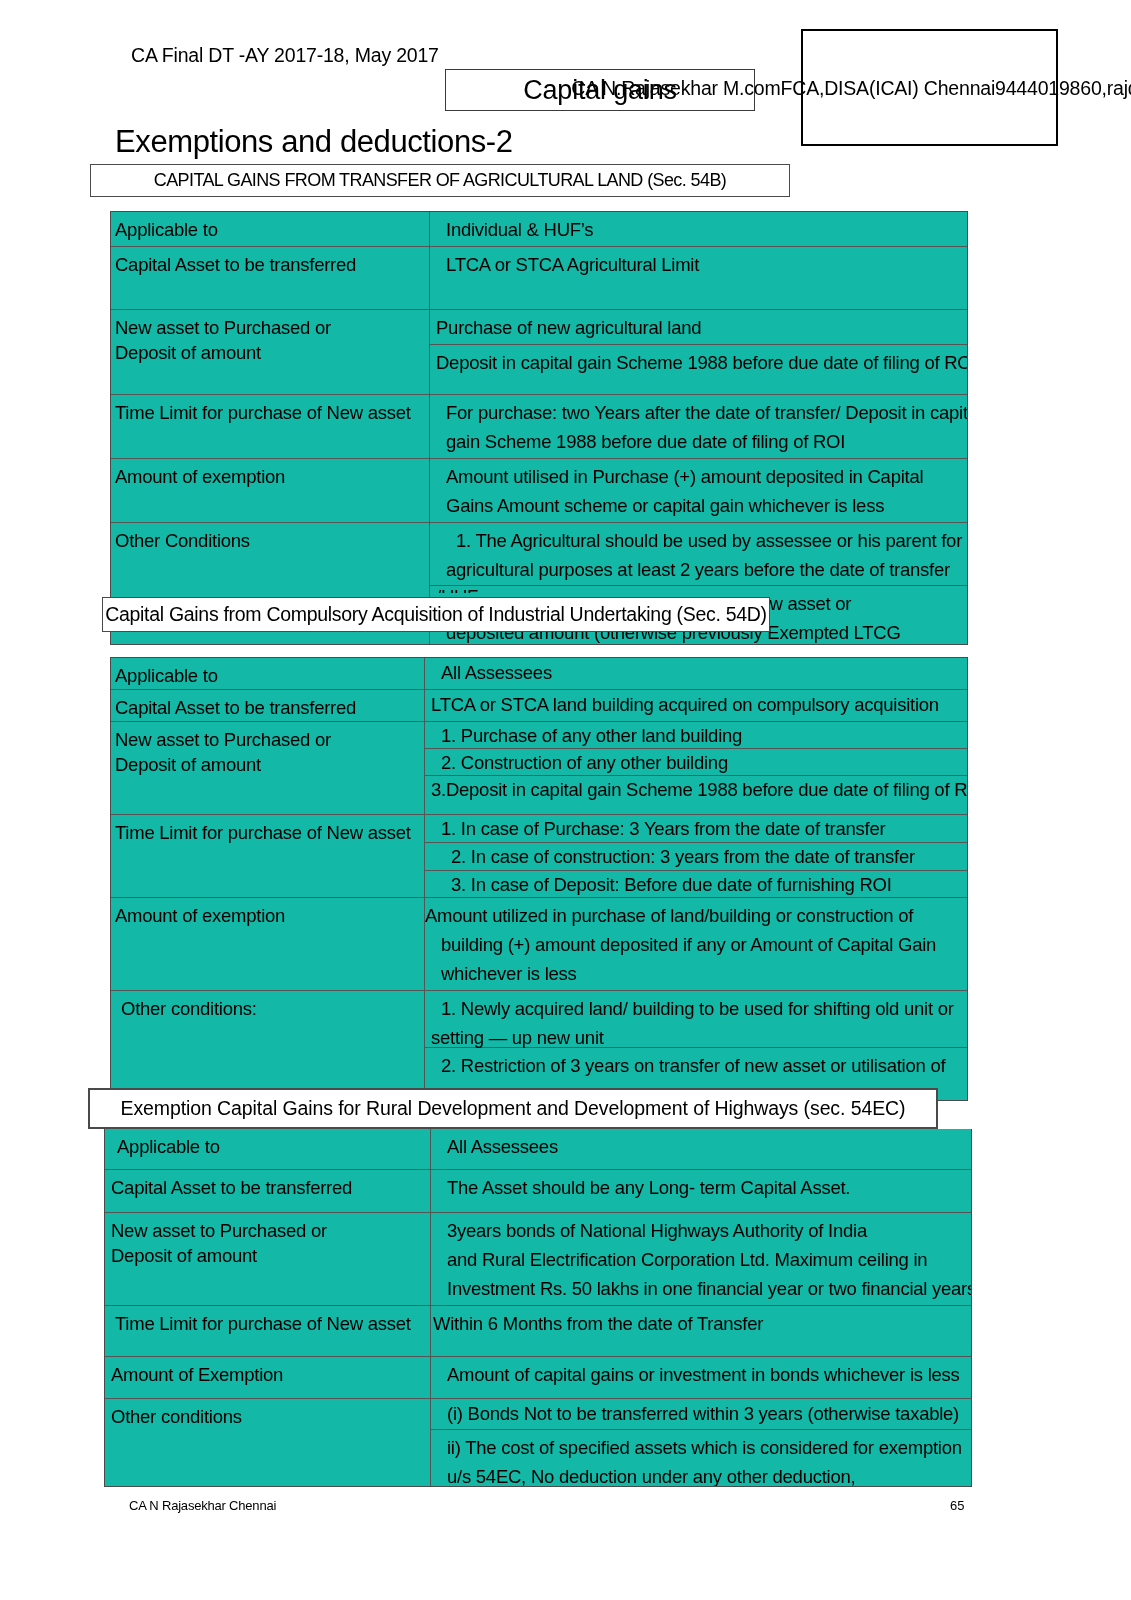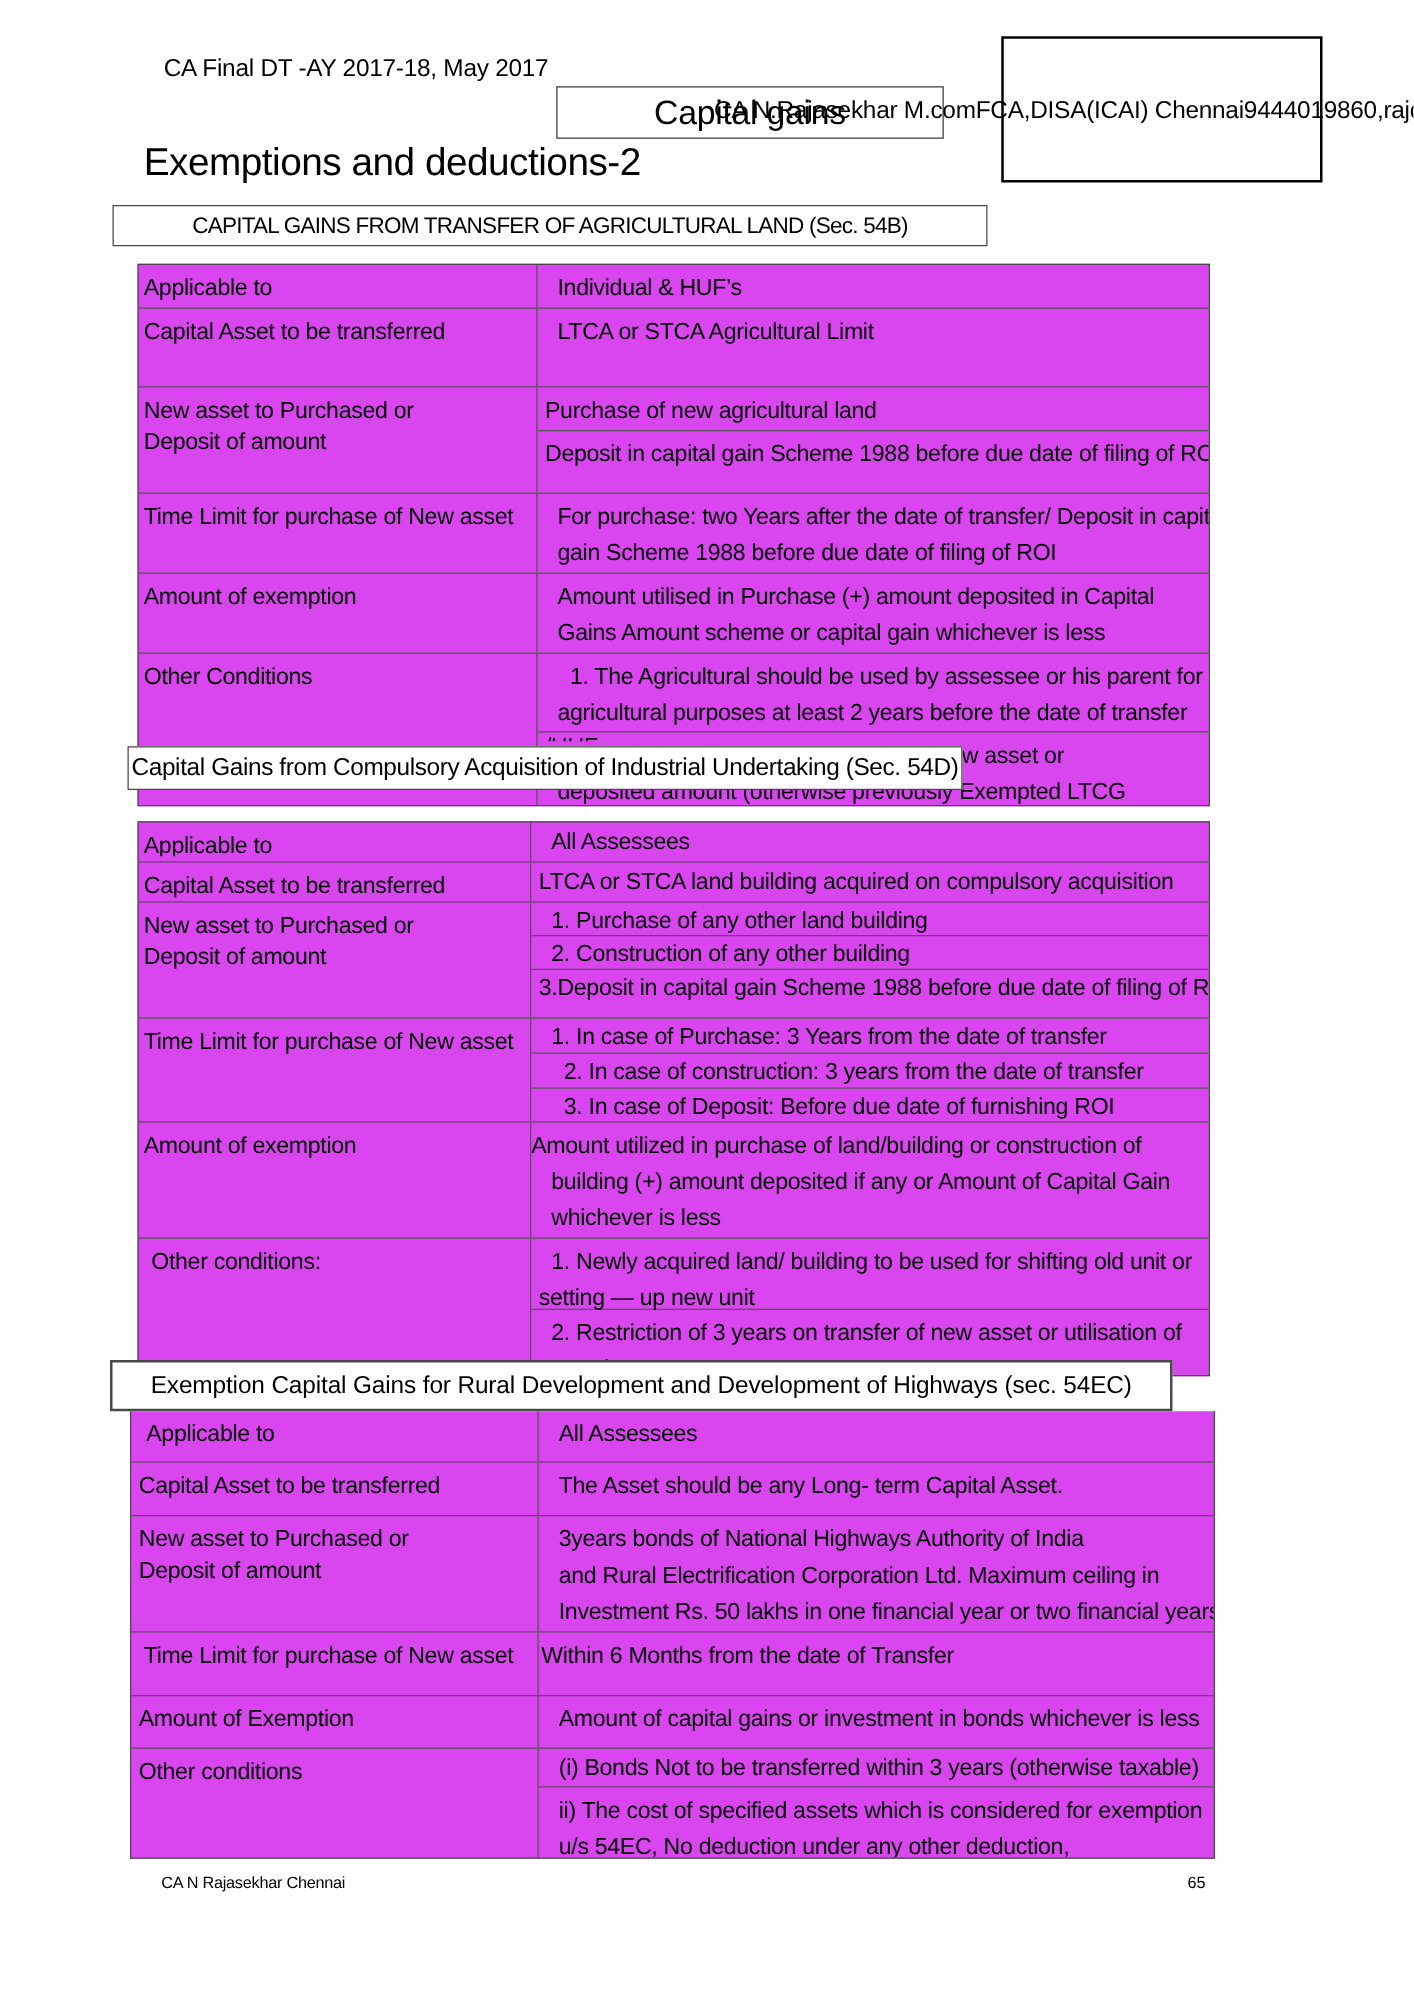--- a/index.html
+++ b/index.html
@@ -64,21 +64,21 @@
   }
   .contact-box div {
     font-size: 19.5px;
     line-height: 26px;
     white-space: nowrap;
     letter-spacing: -0.2px;
   }
   .subtitle {
     position: absolute;
     left: 115px;
-    top: 112px;
+    top: 124px;
     font-size: 31px;
     letter-spacing: -0.4px;
     white-space: nowrap;
   }
 
   
   .sec-head {
     position: absolute;
     border: 1.6px solid #4a4a4a;
     background: #ffffff;
@@ -98,21 +98,21 @@
   .sec-head-2 { left: 102px; top: 597px; width: 668px; height: 35px; }
   .sec-head-2 span { font-size: 19.5px; letter-spacing: -0.3px; }
   .sec-head-3 { left: 88px; top: 1088px; width: 850px; height: 41px; border-width: 2px; }
   .sec-head-3 span { font-size: 19.5px; letter-spacing: -0.1px; }
 
   
   .tbl {
     position: absolute;
     box-sizing: border-box;
     border: 1.5px solid #4a4a4a;
-    background: #d946ef;
+    background: #14b8a6;
     overflow: hidden;
   }
   .trow {
     display: flex;
     box-sizing: border-box;
     border-bottom: 1.4px solid #555555;
     align-items: stretch;
   }
   .trow:last-child { border-bottom: none; }
   .tlabel {

